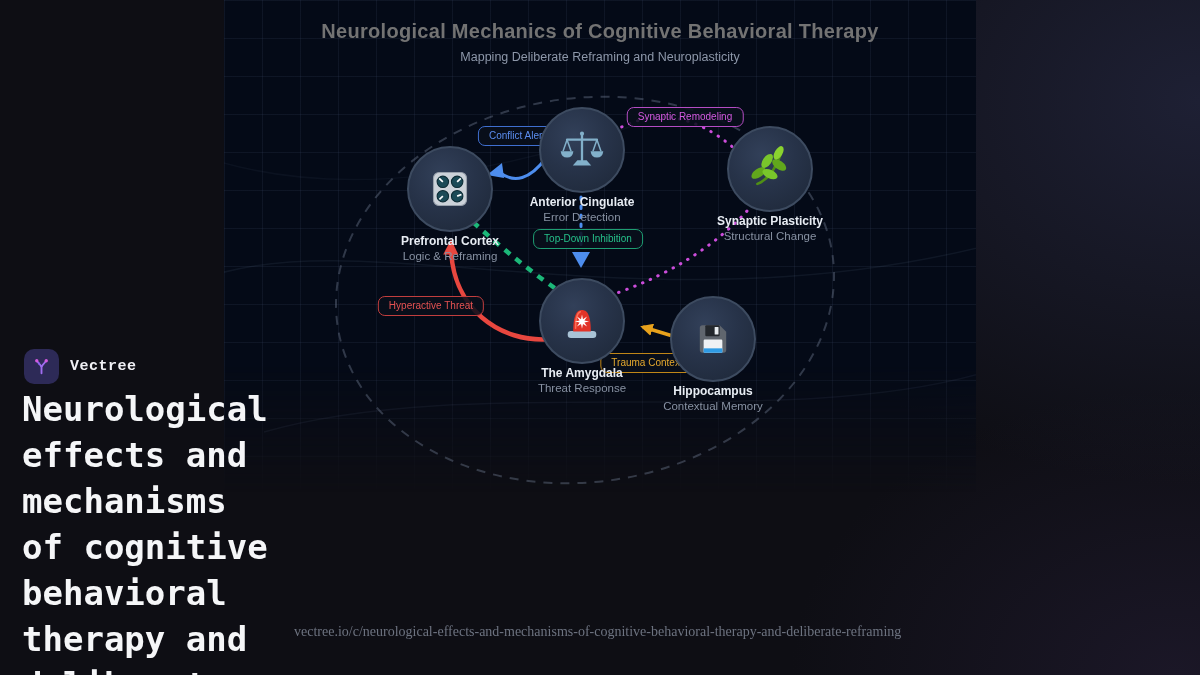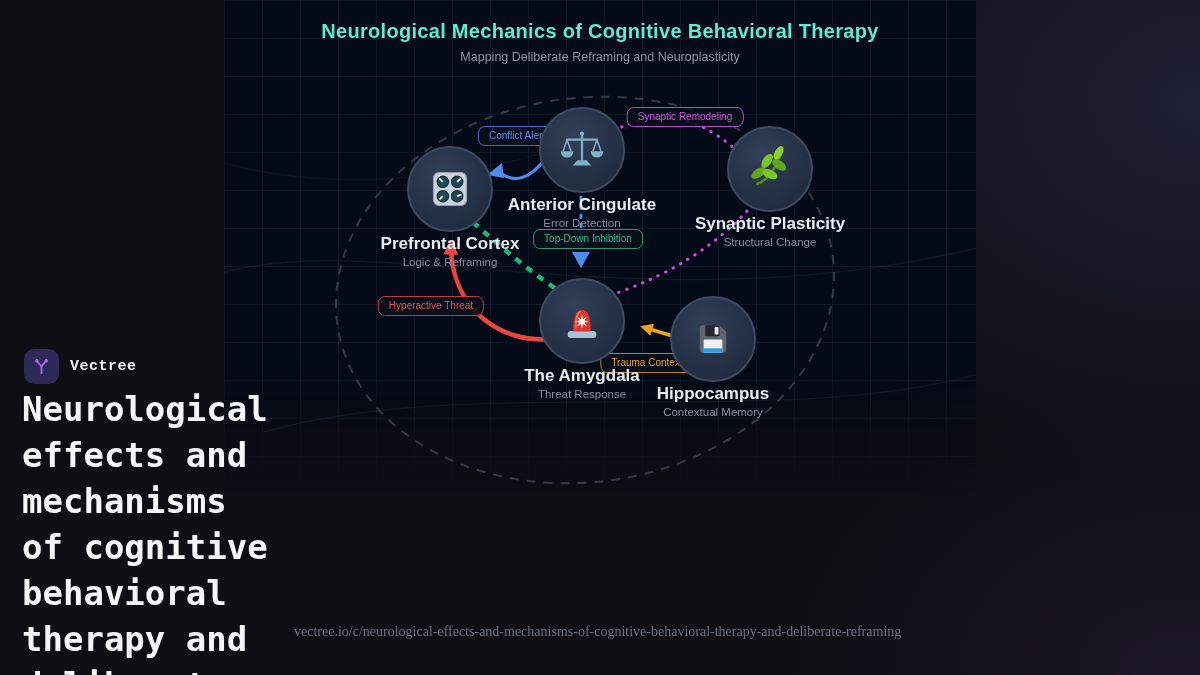--- a/index.html
+++ b/index.html
@@ -17,42 +17,42 @@
     position:absolute;inset:0;
     background-color:#040a17;
     background-image:
       linear-gradient(rgba(96,118,160,0.11) 1px, transparent 1px),
       linear-gradient(90deg, rgba(96,118,160,0.11) 1px, transparent 1px);
     background-size:38px 38px;
     -webkit-mask-image:linear-gradient(180deg,#000 74%,transparent 100%);
     mask-image:linear-gradient(180deg,#000 74%,transparent 100%);
   }
   .panel-header{position:absolute;left:0;top:0;width:100%;text-align:center;z-index:5;}
-  .title{margin-top:20px;font-size:20px;font-weight:bold;color:#5eead4;letter-spacing:.3px;}
+  .title{margin-top:20px;font-size:20px;font-weight:bold;color:#737373;letter-spacing:.3px;}
   .subtitle{margin-top:7px;font-size:12.5px;color:#8d97a9;}
   svg.edges{position:absolute;left:0;top:0;z-index:2;}
   .edge-label{
     position:absolute;z-index:3;transform:translateX(-50%);
     font-size:10px;white-space:nowrap;
     padding:3px 10px 4px;border-radius:7px;border:1.5px solid;
     background:rgba(9,15,27,0.88);
   }
   .lbl-blue{color:#5b8def;border-color:#3f6fd0;}
   .lbl-magenta{color:#d45ae0;border-color:#b44cc4;}
   .lbl-green{color:#25c08a;border-color:#1e9e72;}
   .lbl-red{color:#e65252;border-color:#c23e3e;}
   .lbl-orange{color:#e5a92e;border-color:#c08617;}
   .node{
     position:absolute;z-index:4;width:86px;height:86px;border-radius:50%;
     box-sizing:border-box;border:2px solid #3d4b60;
     background:radial-gradient(circle at 40% 32%, #324059 0%, #273349 45%, #1d2737 100%);
     display:flex;align-items:center;justify-content:center;
   }
   .caption{position:absolute;z-index:4;width:190px;text-align:center;}
-  .nname{font-size:17px;font-weight:bold;color:#e7ecf3;}
+  .nname{font-size:12px;font-weight:bold;color:#e7ecf3;}
   .nsub{font-size:11.5px;color:#8791a2;margin-top:2px;}
   
   .brand-row{position:absolute;left:24px;top:349px;display:flex;align-items:center;gap:11px;z-index:6;}
   .logo-box{
     width:35px;height:35px;border-radius:10px;background:#2d2a57;
     display:flex;align-items:center;justify-content:center;
   }
   .brand-name{
     font-family:Liberation Mono, monospace;font-weight:bold;
     font-size:15px;color:#f0f0f5;letter-spacing:.5px;

